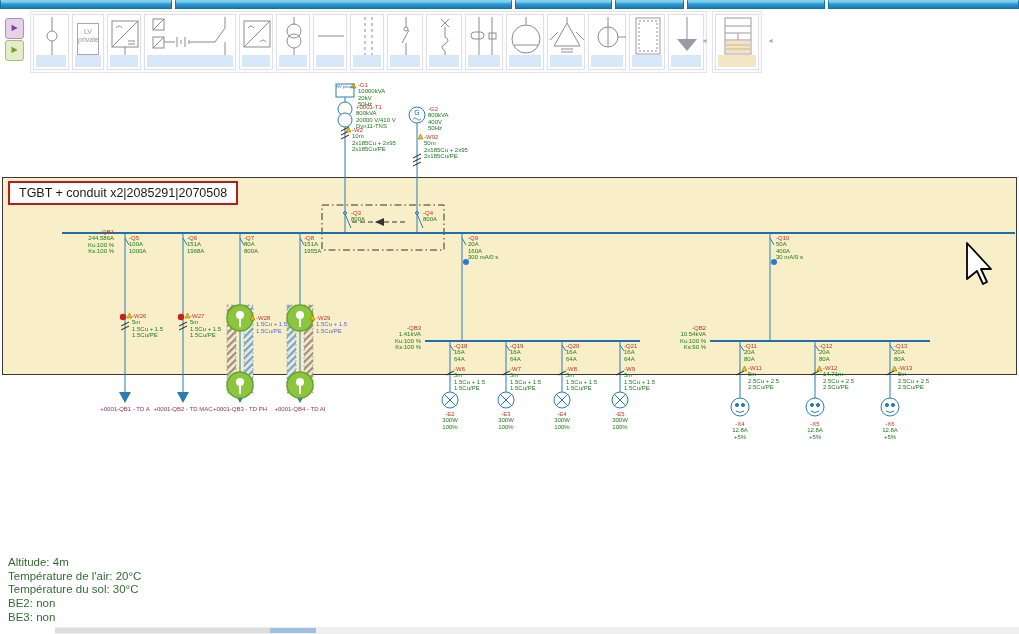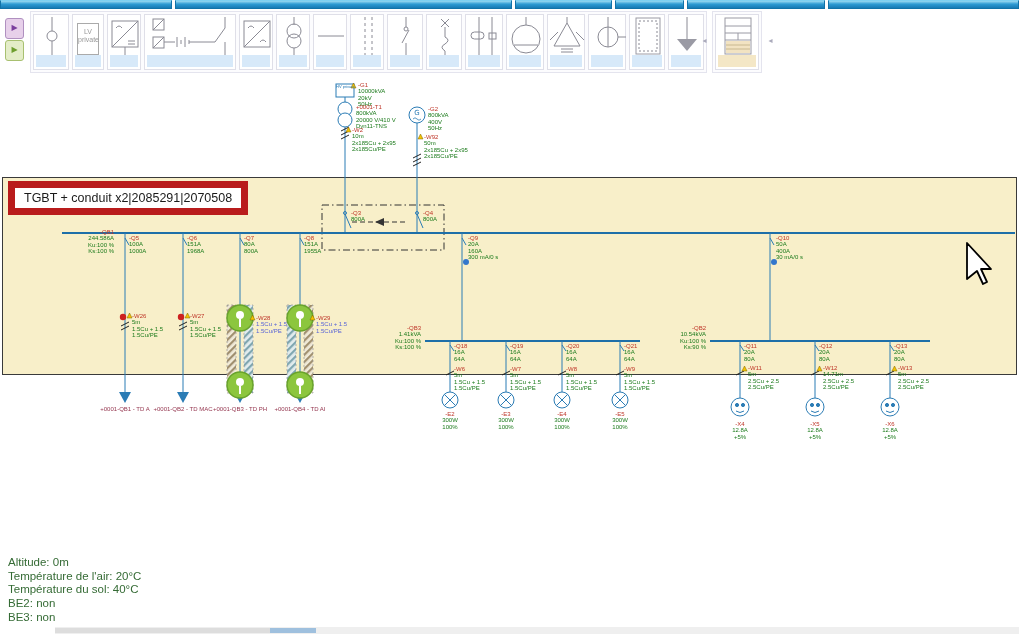--- a/index.html
+++ b/index.html
@@ -17,21 +17,21 @@
   .tbtn{height:56px;background:#fff;border:1px solid #DFDFE8;position:relative;box-sizing:border-box}
   .tbtn svg{display:block;margin:0 auto}
   .tbtn .sel{position:absolute;left:2px;right:2px;bottom:2px;height:12px;background:#D7E9F9}
   .tbtn .sel.beige{background:#F4E7C6}
   .lvbox{position:absolute;top:8px;left:4px;right:4px;height:26px;border:1px solid #AAA;
          color:#999;font-size:7px;line-height:8px;text-align:center;white-space:pre-line;padding-top:4px}
   .chev{position:absolute;top:32px;width:9px;height:18px;color:#AAB;font-size:8px;line-height:18px;text-align:center}
   
   .board{position:absolute;left:2px;top:177px;width:1013px;height:196px;background:#F8EFC9;border:1px solid #3A3A3A}
   .tooltip{position:absolute;left:8px;top:181px;height:20px;line-height:20px;background:#fff;
-           border:7px solid #b91c1c;padding:0 9px;font-size:12.5px;color:#1A1A1A;white-space:nowrap}
+           border:2px solid #b91c1c;padding:0 9px;font-size:12.5px;color:#1A1A1A;white-space:nowrap}
   
   .lb{position:absolute;font-size:6px;line-height:6.4px;white-space:nowrap;color:#1B7A1B}
   .lb .nm{color:#BE3528}
   .lb .bl div{color:#5763D6}
   .ra{text-align:right}
   .dest{position:absolute;font-size:6px;line-height:6.5px;color:#94354E;text-align:center;white-space:nowrap}
   .ctr{text-align:center}
   .status{position:absolute;left:8px;top:556px;font-size:11.5px;line-height:13.7px;color:#356B35}
   .hscroll{position:absolute;left:55px;top:627px;width:964px;height:7px;background:#EFEFEF}
   .hscroll .shade{position:absolute;left:0;top:1px;width:260px;height:5px;background:#DDDDDD}
@@ -811,23 +811,23 @@
   <div class="nm">-X6</div>
     <div>
       <div>12.8A</div>
       <div>+5%</div>
     </div>
 </div>
 
 <div class="tooltip">TGBT + conduit x2|2085291|2070508</div>
 
 <div class="status">
-    <div>Altitude: 0m</div>
+    <div>Altitude: 4m</div>
     <div>Température de l'air: 20°C</div>
-    <div>Température du sol: 40°C</div>
+    <div>Température du sol: 30°C</div>
     <div>BE2: non</div>
     <div>BE3: non</div>
   </div>
 
 <div class="hscroll">
   <div class="shade"></div>
   <div class="thumb"></div>
 </div>
 
 <svg class="abs" style="left:0;top:0;pointer-events:none" width="1019" height="634">

